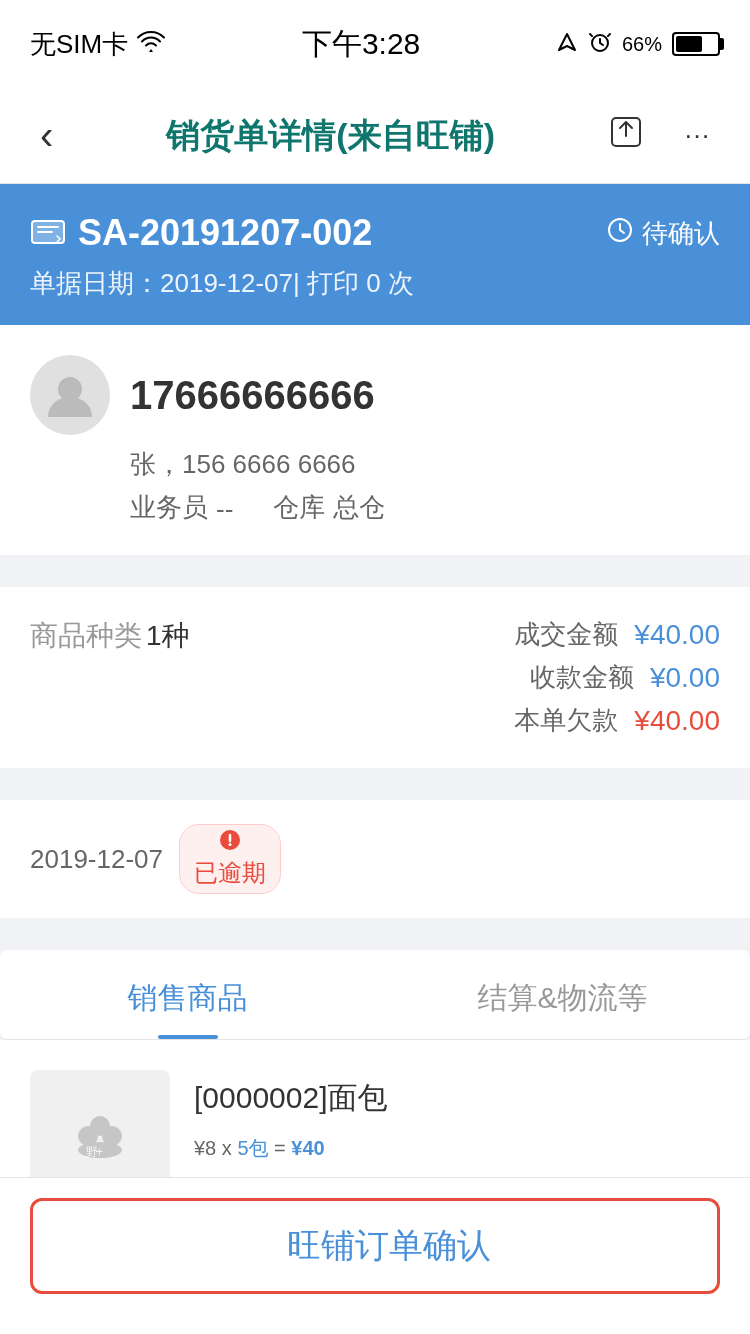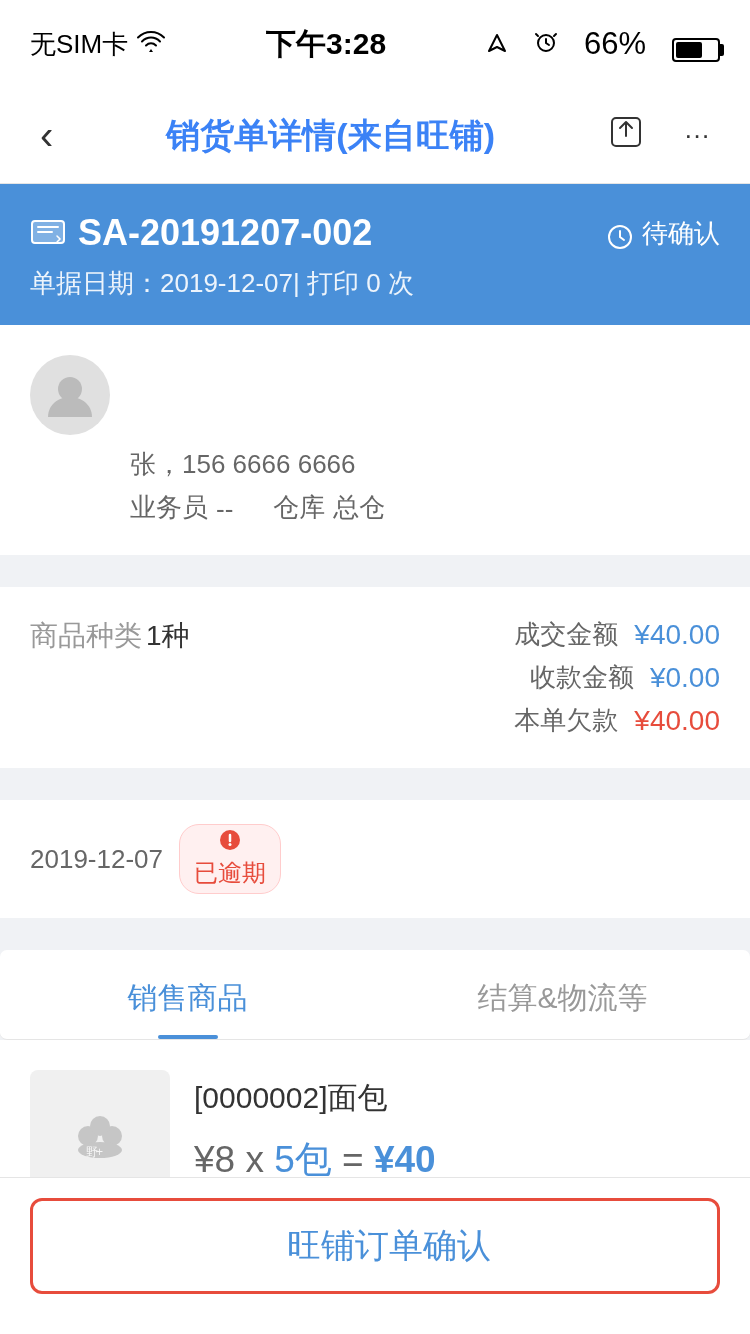--- a/index.html
+++ b/index.html
@@ -25,27 +25,27 @@
       font-size: 26px;
       color: #000;
     }
     .status-left {
       display: flex;
       align-items: center;
       gap: 8px;
     }
     .status-center {
       font-size: 30px;
-      font-weight: 700;
+      font-weight: 400;
     }
     .status-right {
       display: flex;
-      align-items: flex-end;
-      gap: 26px;
-      font-size: 31px;
+      align-items: center;
+      gap: 10px;
+      font-size: 20px;
     }
     .battery-icon {
       width: 48px;
       height: 24px;
       border: 2px solid #000;
       border-radius: 4px;
       position: relative;
       display: inline-flex;
       align-items: center;
       padding: 2px;
@@ -81,21 +81,21 @@
     }
     .nav-back {
       font-size: 40px;
       color: #333;
       cursor: pointer;
       padding: 10px;
     }
     .nav-title {
       font-size: 34px;
       font-weight: 600;
-      color: #3b82f6;
+      color: #0f766e;
     }
     .nav-actions {
       display: flex;
       align-items: center;
       gap: 20px;
     }
     .nav-action-btn {
       font-size: 26px;
       color: #333;
       padding: 10px;
@@ -117,21 +117,21 @@
     .order-id {
       font-size: 36px;
       font-weight: bold;
       color: #fff;
       display: flex;
       align-items: flex-start;
       gap: 12px;
     }
     .order-status {
       display: flex;
-      align-items: flex-end;
+      align-items: flex-start;
       gap: 8px;
       color: #fff;
       font-size: 26px;
     }
     .order-date {
       color: rgba(255,255,255,0.9);
       font-size: 26px;
     }
 
     
@@ -313,21 +313,21 @@
       flex: 1;
       padding-top: 8px;
     }
     .product-name {
       font-size: 30px;
       color: #333;
       margin-bottom: 16px;
       font-weight: 500;
     }
     .product-price {
-      font-size: 37px;
+      font-size: 20px;
       color: #666;
     }
     .product-price .qty {
       color: #4A90D9;
     }
     .product-price .total {
       color: #4A90D9;
       font-weight: 600;
     }
 
@@ -445,20 +445,21 @@
 </div>
 
 <div class="customer-section">
   <div class="customer-row">
     <div class="customer-avatar">
       <svg width="52" height="52" viewBox="0 0 52 52" fill="none">
         <circle cx="26" cy="20" r="12" fill="#bbb"></circle>
         <path d="M4 48c0-12 10-20 22-20s22 8 22 20" fill="#bbb"></path>
       </svg>
     </div>
+    <span class="customer-phone">17666666666</span>
   </div>
   <div class="customer-info">张，156 6666 6666</div>
   <div class="customer-meta">
     <div class="meta-item">
       <span>业务员</span>
       <span>--</span>
     </div>
     <div class="meta-item">
       <span>仓库</span>
       <span>总仓</span>

